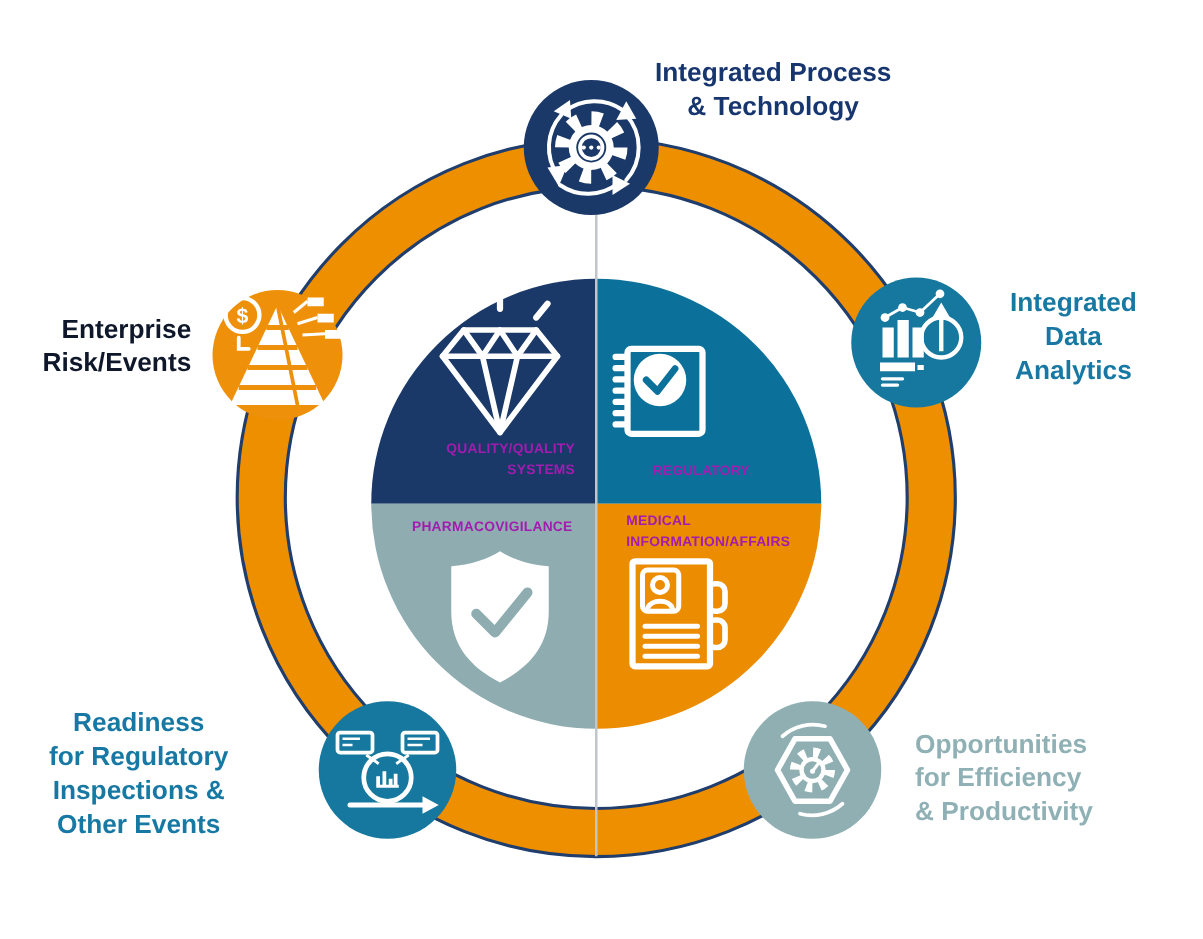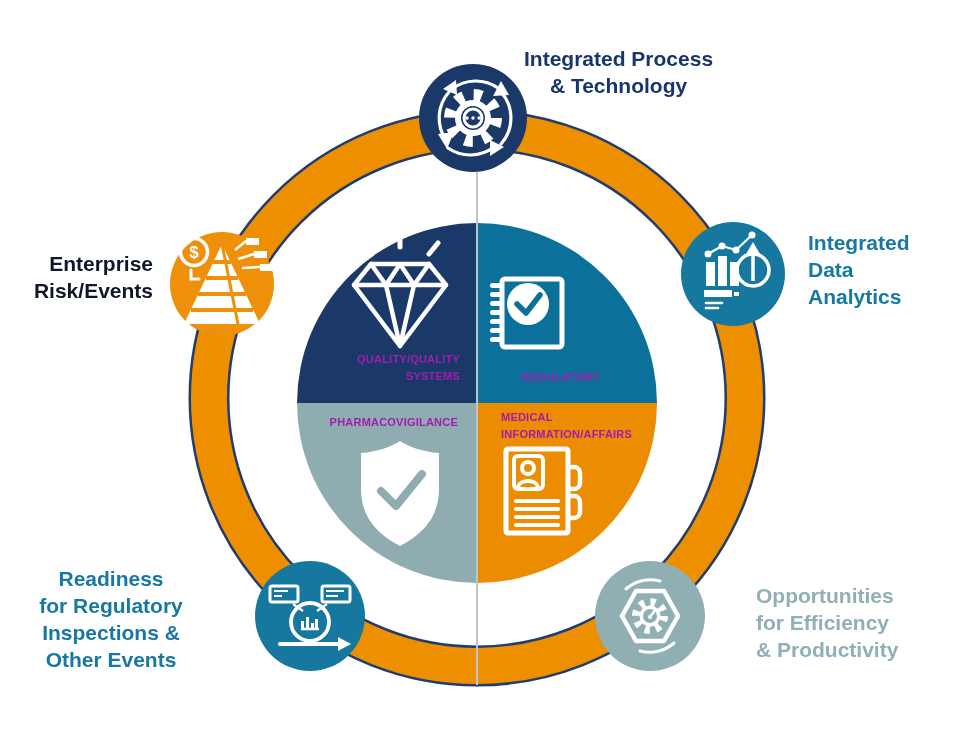--- a/index.html
+++ b/index.html
@@ -7,24 +7,24 @@
           font-family:"Liberation Sans",sans-serif;}
   .layer{position:absolute;left:0;top:0;}
   .outer-label{position:absolute;font-weight:bold;font-size:21px;line-height:27px;white-space:nowrap;}
   .q-label{position:absolute;font-weight:bold;font-size:11px;line-height:16.5px;color:#a21caf;
            letter-spacing:.02em;white-space:nowrap;}
   .c-navy{color:#17356E}
   .c-teal{color:#1779A3}
   .c-orange{color:#0f172a}
   .c-sage{color:#8FB0B4}
   #lbl-top{left:507px;top:45px;text-align:center;margin-left:17px;}
-  #lbl-right{left:808px;top:229px;text-align:left;}
+  #lbl-right{left:808px;top:229px;text-align:center;}
   #lbl-left{left:5px;top:250px;width:148px;text-align:right;}
   #lbl-bl{left:0px;top:565px;width:222px;text-align:center;}
-  #lbl-br{left:756px;top:582px;text-align:left;}
+  #lbl-br{left:732px;top:582px;text-align:left;}
   #q-quality{left:280px;top:351px;width:180px;text-align:right;}
   #q-reg{left:489px;top:369px;padding-left:33px;}
   #q-pharma{left:270px;top:414px;width:188px;text-align:right;}
   #q-med{left:501px;top:409px;}
 </style>
 </head>
 <body>
 
 <div class="canvas">
 

